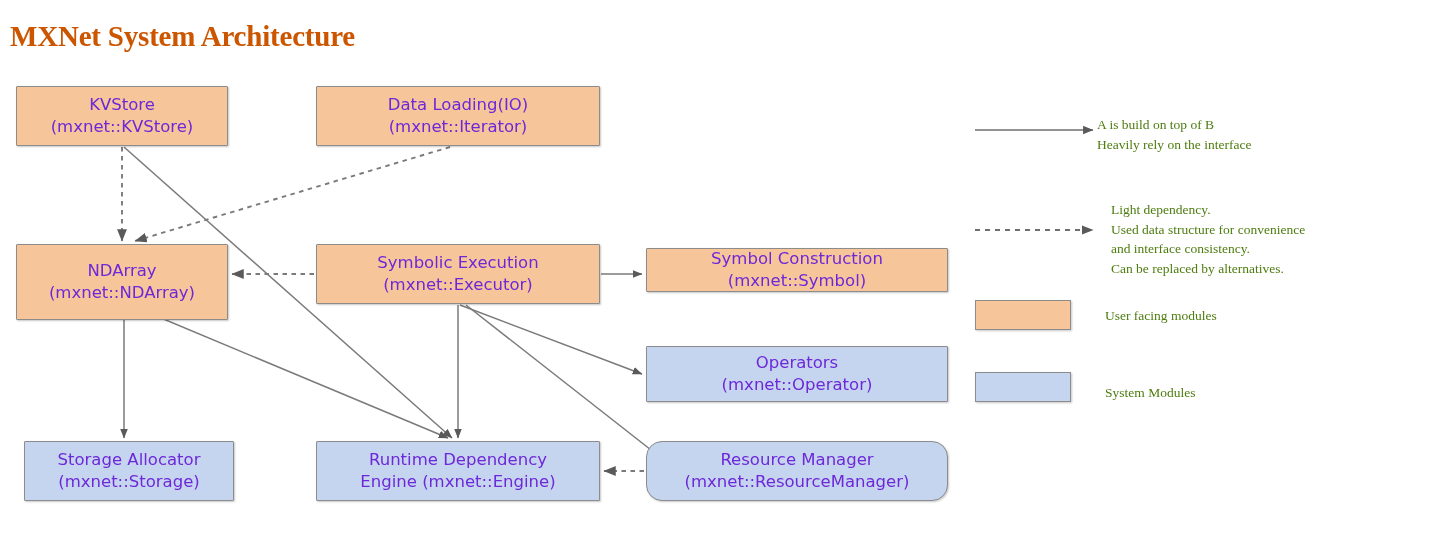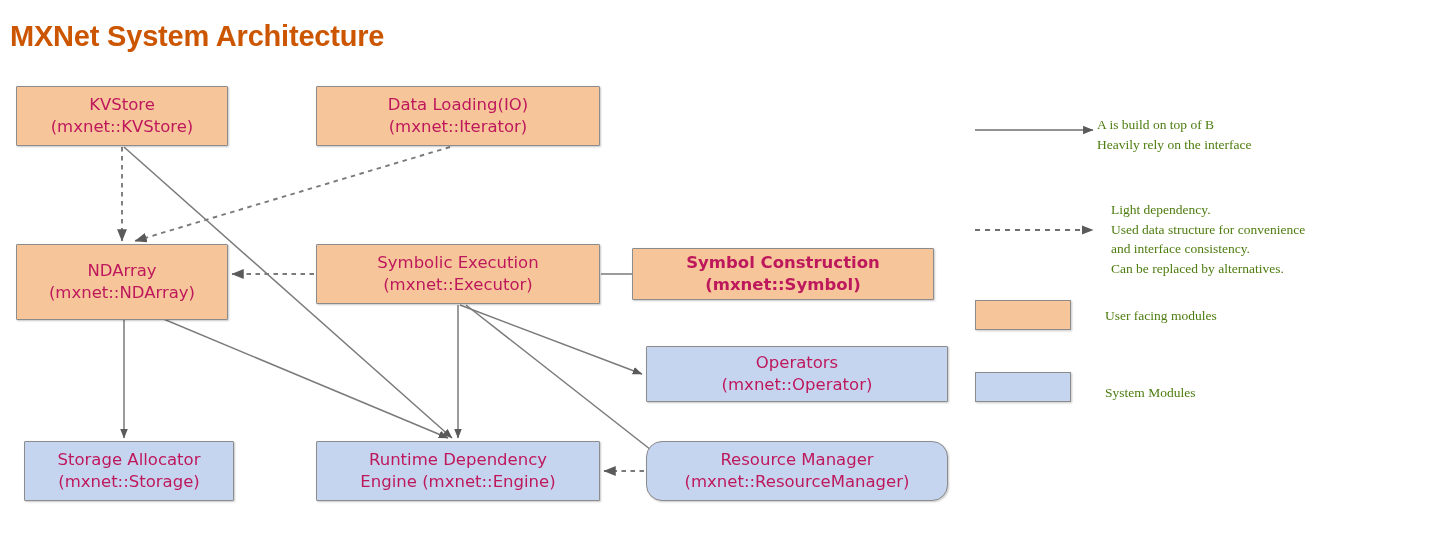--- a/index.html
+++ b/index.html
@@ -17,41 +17,41 @@
   #canvas {
     position: relative;
     width: 1440px;
     height: 534px;
     background: #ffffff;
   }
   #page-title {
     position: absolute;
     left: 10px;
     top: 20px;
-    font-family: Liberation Sans, sans-serif;
+    font-family: Liberation Serif, serif;
     font-size: 29px;
     font-weight: bold;
     color: #cc5500;
     letter-spacing: -0.2px;
     white-space: nowrap;
   }
   .node {
     position: absolute;
     box-sizing: border-box;
     border: 1.5px solid #8c8c8c;
     border-radius: 1px;
     display: flex;
     flex-direction: column;
     align-items: center;
     justify-content: center;
     text-align: center;
     font-family: "DejaVu Sans", sans-serif;
     font-size: 16.5px;
     line-height: 1.32;
-    color: #be185d;
+    color: #6d28d9;
     box-shadow: 1px 1px 2px rgba(0,0,0,0.22);
     z-index: 5;
   }
   .node .l1, .node .l2 { display: block; white-space: nowrap; }
   .node.user { background: #f7c59a; }
   .node.system { background: #c6d5ef; text-align: center; }
 
   svg#edges {
     position: absolute;
     left: 0;
@@ -150,21 +150,21 @@
         <span class="l2">(mxnet::Iterator)</span>
       </div>
       <div class="node user" style="left: 16px; top: 244px; width: 212px; height: 76px;">
         <span class="l1">NDArray</span>
         <span class="l2">(mxnet::NDArray)</span>
       </div>
       <div class="node user" style="left: 316px; top: 244px; width: 284px; height: 60px;">
         <span class="l1">Symbolic Execution</span>
         <span class="l2">(mxnet::Executor)</span>
       </div>
-      <div class="node user" style="left: 632px; top: 248px; width: 302px; height: 52px; font-weight: bold;">
+      <div class="node user" style="left: 646px; top: 248px; width: 302px; height: 44px;">
         <span class="l1">Symbol Construction</span>
         <span class="l2">(mxnet::Symbol)</span>
       </div>
       <div class="node system" style="left: 646px; top: 346px; width: 302px; height: 56px;">
         <span class="l1">Operators</span>
         <span class="l2">(mxnet::Operator)</span>
       </div>
       <div class="node system" style="left: 24px; top: 441px; width: 210px; height: 60px;">
         <span class="l1">Storage Allocator</span>
         <span class="l2">(mxnet::Storage)</span>

